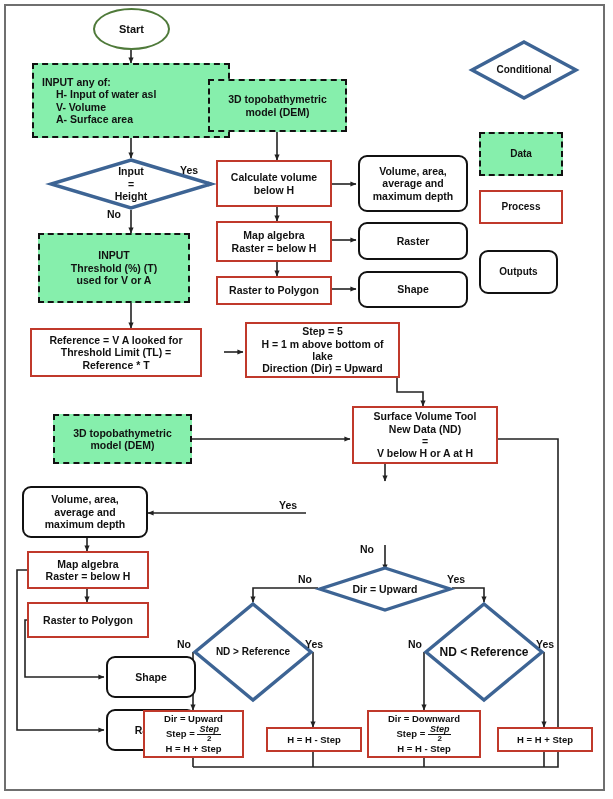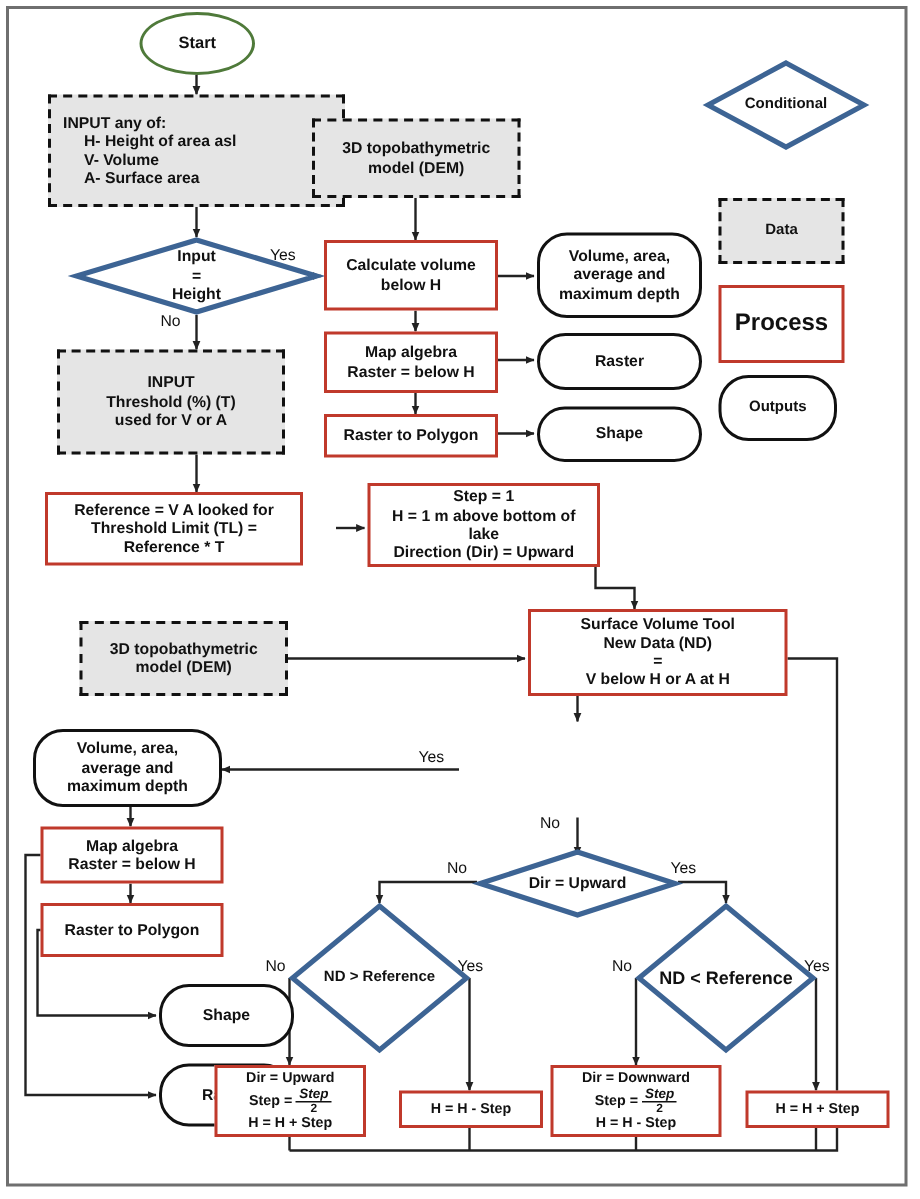--- a/index.html
+++ b/index.html
@@ -5,30 +5,30 @@
   html,body{margin:0;padding:0;background:#ffffff;}
   body{font-family:"Liberation Sans",sans-serif;}
   #canvas{position:relative;width:613px;height:799px;background:#ffffff;overflow:hidden;}
   #frame{position:absolute;left:4px;top:4px;width:601px;height:787px;border:2px solid #6f6f6f;box-sizing:border-box;}
   svg.edges{position:absolute;left:0;top:0;width:613px;height:799px;overflow:visible;}
   .node{position:absolute;box-sizing:border-box;display:flex;align-items:center;justify-content:center;text-align:center;line-height:1.18;color:#111111;font-weight:bold;}
   .node span.t{display:block;width:100%;padding:0 0;}
   
   .process{border:2px solid #c0392b;background:#ffffff;}
   
-  .data{border:2px dashed #111111;background:#e5e5e5;}
-  
-  .output{border:2.4px solid #111111;border-radius:20px;background:#ffffff;text-align:center;}
+  .data{border:2px dashed #111111;background:#86efac;}
+  
+  .output{border:2.4px solid #111111;border-radius:9px;background:#ffffff;text-align:center;}
   
   .terminator{border:2px solid #4f7a3a;border-radius:50%;background:#ffffff;}
   
   .diamond{position:absolute;}
   .diamond svg{position:absolute;left:0;top:0;overflow:visible;}
   .diamond .dlabel{position:absolute;left:0;top:0;width:100%;height:100%;display:flex;align-items:center;justify-content:center;text-align:center;font-weight:bold;color:#111111;line-height:1.18;}
-  .edgelabel{position:absolute;font-weight:normal;color:#111111;white-space:nowrap;}
+  .edgelabel{position:absolute;font-weight:bold;color:#111111;white-space:nowrap;}
   .frac{display:inline-block;vertical-align:middle;text-align:center;font-style:italic;}
   .frac .num{display:block;border-bottom:1.2px solid #111;line-height:1.05;padding:0 2px;font-size:9px;}
   .frac .den{display:block;line-height:1.05;font-size:8px;font-style:normal;}
 </style>
 </head>
 <body>
 
 <div id="canvas">
 
   <div id="frame"></div>
@@ -106,21 +106,21 @@
     </g>
   </svg>
 
   <div class="node terminator" style="left:93px;top:8px;width:77px;height:42px;font-size:11px;">
     <span class="t">Start</span>
   </div>
 
   <div class="node data" style="left:32px;top:63px;width:198px;height:75px;font-size:10.5px;justify-content:flex-start;">
     <div style="padding-left:8px;text-align:left;">
       <div>INPUT any of:</div>
-      <div style="padding-left:14px;">H- Height of area asl</div>
+      <div style="padding-left:14px;">H- Input of water asl</div>
       <div style="padding-left:14px;">V- Volume</div>
       <div style="padding-left:14px;">A- Surface area</div>
     </div>
   </div>
 
   <div class="node data" style="left:208px;top:79px;width:139px;height:53px;font-size:10.5px;">
     <span class="t">
       <span>3D topobathymetric</span><br>
       <span>model (DEM)</span>
     </span>
@@ -130,21 +130,21 @@
     <svg width="108" height="60" viewBox="0 0 108 60">
       <polygon points="54,2 106,30 54,58 2,30" fill="#ffffff" stroke="#3d6494" stroke-width="3.4"></polygon>
     </svg>
     <div class="dlabel" style="font-size:10px;">Conditional</div>
   </div>
 
   <div class="node data" style="left:479px;top:132px;width:84px;height:44px;font-size:10px;">
     <span class="t">Data</span>
   </div>
 
-  <div class="node process" style="left:479px;top:190px;width:84px;height:52px;font-size:16px;">
+  <div class="node process" style="left:479px;top:190px;width:84px;height:34px;font-size:10px;">
     <span class="t">Process</span>
   </div>
 
   <div class="node output" style="left:479px;top:250px;width:79px;height:44px;font-size:10px;">
     <span class="t">Outputs</span>
   </div>
 
   <div class="diamond" style="left:49px;top:158px;width:164px;height:52px;">
     <svg width="164" height="52" viewBox="0 0 164 52">
       <polygon points="82,2 162,26 82,50 2,26" fill="#ffffff" stroke="#3d6494" stroke-width="3.4"></polygon>
@@ -201,35 +201,35 @@
   <div class="node process" style="left:30px;top:328px;width:172px;height:49px;font-size:10.5px;">
     <span class="t">
       <span>Reference = V  A looked for</span><br>
       <span>Threshold Limit (TL) =</span><br>
       <span>Reference * T</span>
     </span>
   </div>
 
   <div class="node process" style="left:245px;top:322px;width:155px;height:56px;font-size:10.5px;">
     <span class="t">
-      <span>Step = 1</span><br>
+      <span>Step = 5</span><br>
       <span>H = 1 m above bottom of</span><br>
       <span>lake</span><br>
       <span>Direction (Dir) = Upward</span>
     </span>
   </div>
 
   <div class="node data" style="left:53px;top:414px;width:139px;height:50px;font-size:10.5px;">
     <span class="t">
       <span>3D topobathymetric</span><br>
       <span>model (DEM)</span>
     </span>
   </div>
 
-  <div class="node process" style="left:352px;top:406px;width:173px;height:58px;font-size:10.5px;">
+  <div class="node process" style="left:352px;top:406px;width:146px;height:58px;font-size:10.5px;">
     <span class="t">
       <span>Surface Volume Tool</span><br>
       <span>New Data (ND)</span><br>
       <span>=</span><br>
       <span>V below H or A at H</span>
     </span>
   </div>
 
 
   <div class="node output" style="left:22px;top:486px;width:126px;height:52px;font-size:10.5px;">

